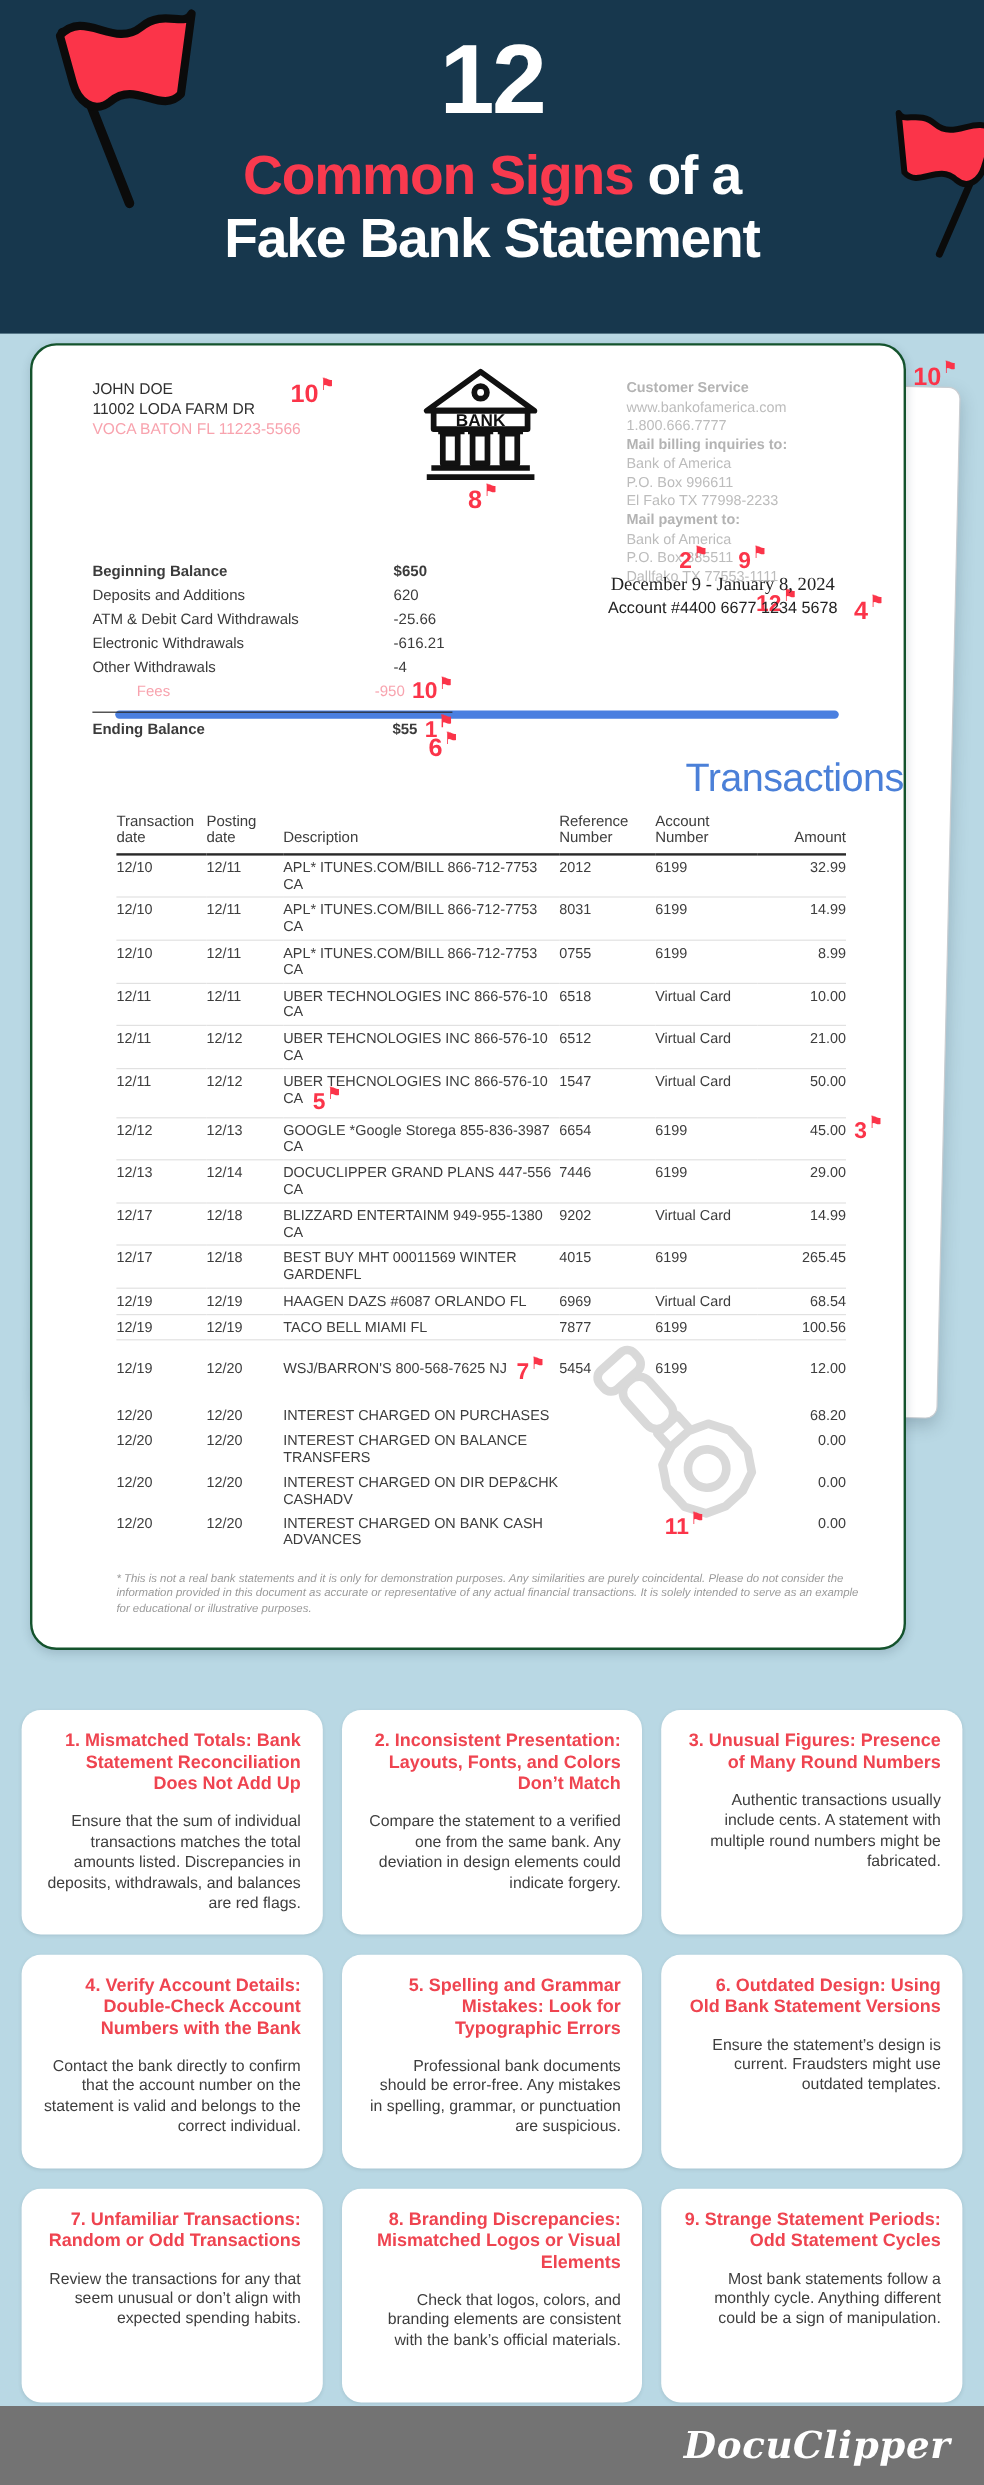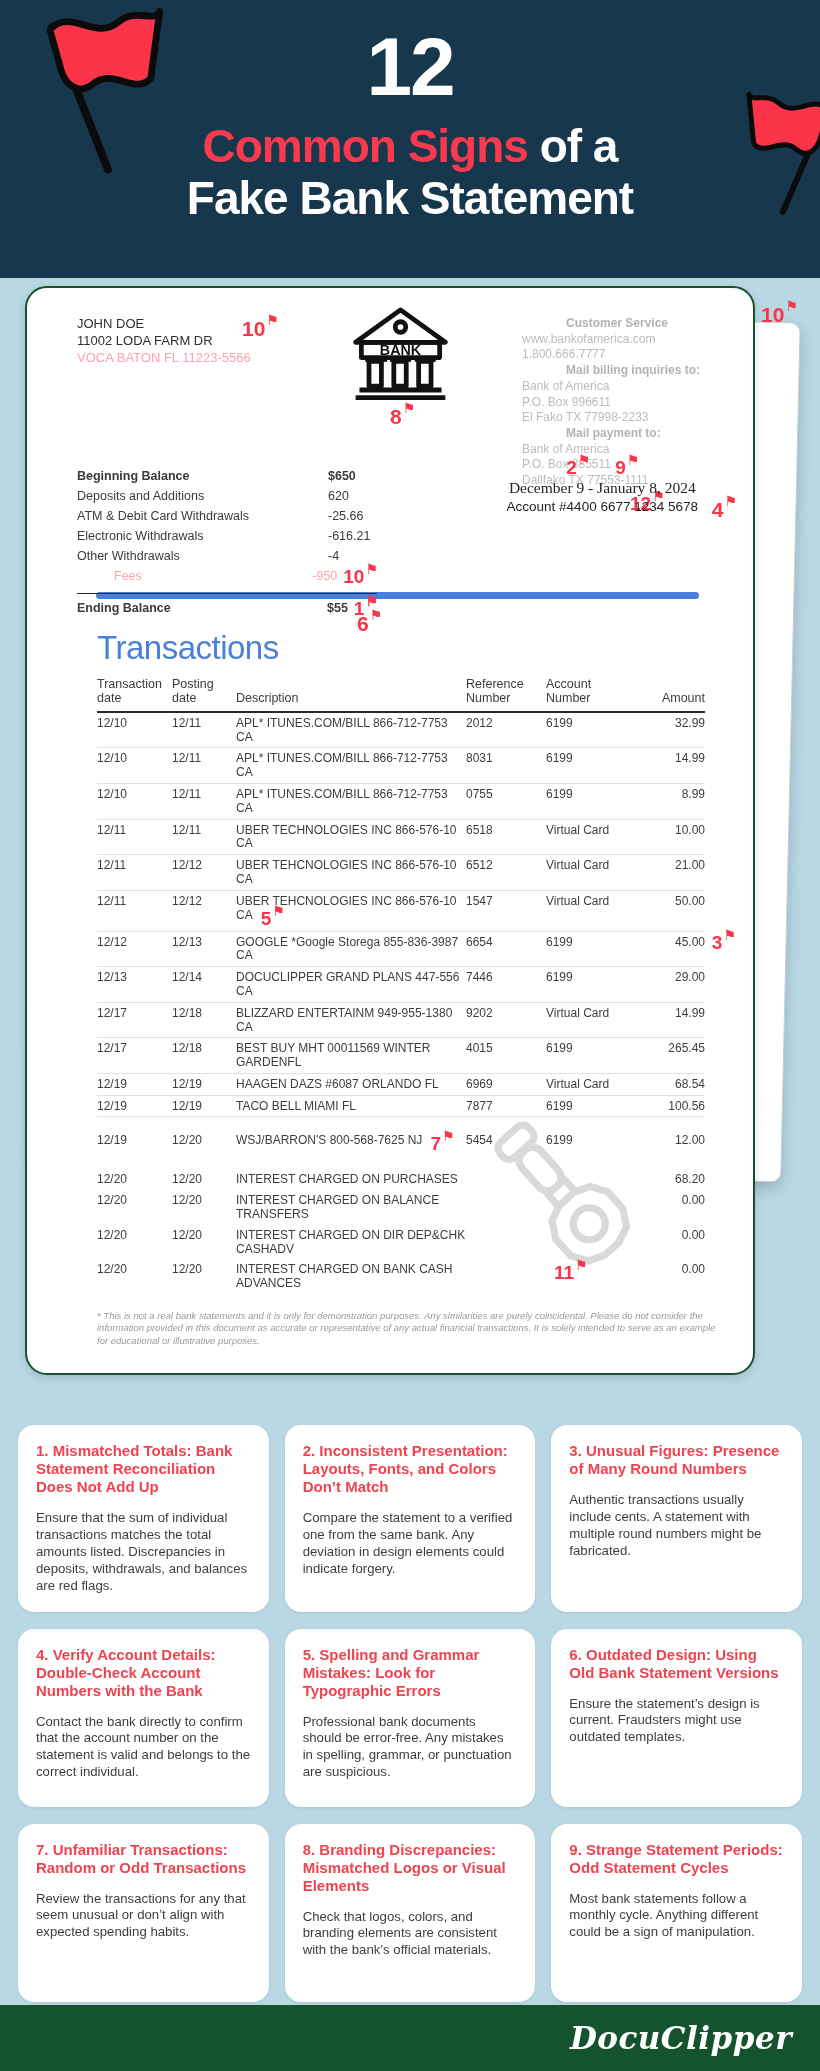--- a/index.html
+++ b/index.html
@@ -41,65 +41,65 @@
   .flag .fg { color:#fb3449; font-size:14px; position:relative; top:-5px; left:1px; }
   .flag.small b { font-size:19px; }
 
   .stmt-top { position:relative; height:118px; }
   .recipient { position:absolute; left:35px; top:28px; font-size:13px; line-height:1.3; color:#2f2f2f; }
   .recipient .city { color:#f8a3ae; }
   .flag-recipient { position:absolute; left:200px; top:30px; }
   .bank-logo { position:absolute; left:306px; top:18px; width:105px; }
   .flag-bank { position:absolute; left:348px; top:118px; }
   .cs-block { position:absolute; left:480px; top:28px; width:225px; font-size:12px; line-height:1.31; color:#bcbcbc; }
-  .cs-line.bold { font-weight:700; color:#b3b3b3;margin-left:44px; }
+  .cs-line.bold { font-weight:700; color:#b3b3b3; }
   .flag-cs { position:absolute; left:588px; top:206px; }
 
   .mid-row { position:relative; min-height:180px; }
   .balance { position:absolute; left:35px; top:60px; width:300px; font-size:12.5px; color:#3b3b3b; }
   .bal-row { display:flex; height:20px; align-items:center; }
   .bal-row .lbl { width:251px; }
   .bal-row.bold { font-weight:700; }
   .bal-row.pink { color:#f8a3ae;margin-left:37px; }
   .bal-row .val { white-space:nowrap; display:flex; gap:6px; align-items:center; }
   .bal-div { border-top:1.5px solid #2c2c2c; margin:7px 0 4px 0; width:300px; }
   .date-block { position:absolute; right:55px; top:52px; text-align:center; color:#222; }
   .date-flags { display:flex; gap:26px; justify-content:center; margin-bottom:2px; }
   .period { font-family:"Liberation Serif", serif; font-size:15.5px; }
   .account-line { font-size:13.5px; margin-top:2px; }
   .flag-account { position:absolute; right:-38px; bottom:-6px; }
 
   .blue-bar { margin:6px 54px 0 54px; height:7px; border-radius:4px; background:#4a7fe0; }
   .flag-6 { position:absolute; left:330px; margin-top:14px; }
-  .txn-title { margin:30px 0 10px 55px; font-size:33px; font-weight:400; color:#4b80d8; letter-spacing:-0.5px; }
+  .txn-title { margin:30px 0 10px 55px; font-size:33px; font-weight:400; color:#4b80d8; letter-spacing:-0.5px;text-align:right; }
 
   table.txn { border-collapse:collapse; margin-left:55px; width:608px; table-layout:fixed; position:relative; z-index:1; }
   table.txn col.c1{width:75px} table.txn col.c2{width:64px} table.txn col.c3{width:230px}
   table.txn col.c4{width:80px} table.txn col.c5{width:85px} table.txn col.c6{width:74px}
   table.txn th { font-weight:400; font-size:12.5px; color:#3c3c3c; text-align:left; vertical-align:bottom; padding:0 0 5px 0; border-bottom:2px solid #2a2a2a; line-height:1.15; }
   table.txn th.c, table.txn td.c { text-align:left; }
   table.txn th.r, table.txn td.r { text-align:right; }
   table.txn td { font-size:12px; color:#3d3d3d; vertical-align:top; padding:4px 0 3px 0; line-height:1.15; border-bottom:1px solid #e1e1e1; }
   table.txn tr.nb td { border-bottom:none; }
   table.txn tr.gap td { padding-top:17px; }
   table.txn td .dflag { margin-left:8px; vertical-align:top; }
   table.txn td.amt { position:relative; }
   table.txn td.amt .aflag { position:absolute; right:-30px; top:1px; }
 
   .stamp { position:absolute; right:110px; bottom:108px; width:160px; height:160px; z-index:0; }
   .disclaimer { margin:16px 0 0 55px; width:620px; font-size:9.5px; font-style:italic; color:#9a9a9a; line-height:1.3; font-family:"Liberation Sans", sans-serif; }
 
   
   .cards { position:relative; margin-top:50px; padding:0 18px; display:grid; grid-template-columns:repeat(3,1fr); gap:17px 16px; }
-  .card { background:#fff; border-radius:16px; padding:17px 18px; min-height:178px; box-shadow:0 1px 3px rgba(50,70,85,.12); }
+  .card { background:#fff; border-radius:16px; padding:17px 18px; min-height:178px; box-shadow:0 1px 3px rgba(50,70,85,.12);text-align:right; }
   .card h3 { color:#ef4450; font-size:15px; font-weight:700; line-height:1.2; margin-bottom:14px; }
   .card p { color:#3e3e3e; font-size:13.2px; line-height:1.28; }
 
   
-  .footer { position:absolute; left:0; bottom:0; width:820px; height:66px; background:#14532d; display:flex; align-items:center; justify-content:flex-end; padding-right:28px; }
+  .footer { position:absolute; left:0; bottom:0; width:820px; height:66px; background:#737373; display:flex; align-items:center; justify-content:flex-end; padding-right:28px; }
   .logo { color:#fff; font-family:"DejaVu Serif", serif; font-style:italic; font-weight:700; font-size:31px; letter-spacing:0.5px; }
 </style>
 </head>
 <body>
 
 <header class="hero">
   <svg class="deco-flag left" viewBox="0 0 120 150">
     <path d="M16,12 L52,142" stroke="#0b0b0b" stroke-width="7" stroke-linecap="round" fill="none"></path>
     <path d="M14,14 C34,-4 52,28 74,14 C92,2 106,18 112,8 L98,66 C82,80 66,52 46,66 C32,75 22,62 20,50 Z" fill="#fb3449" stroke="#0b0b0b" stroke-width="6" stroke-linejoin="round"></path>
   </svg>

